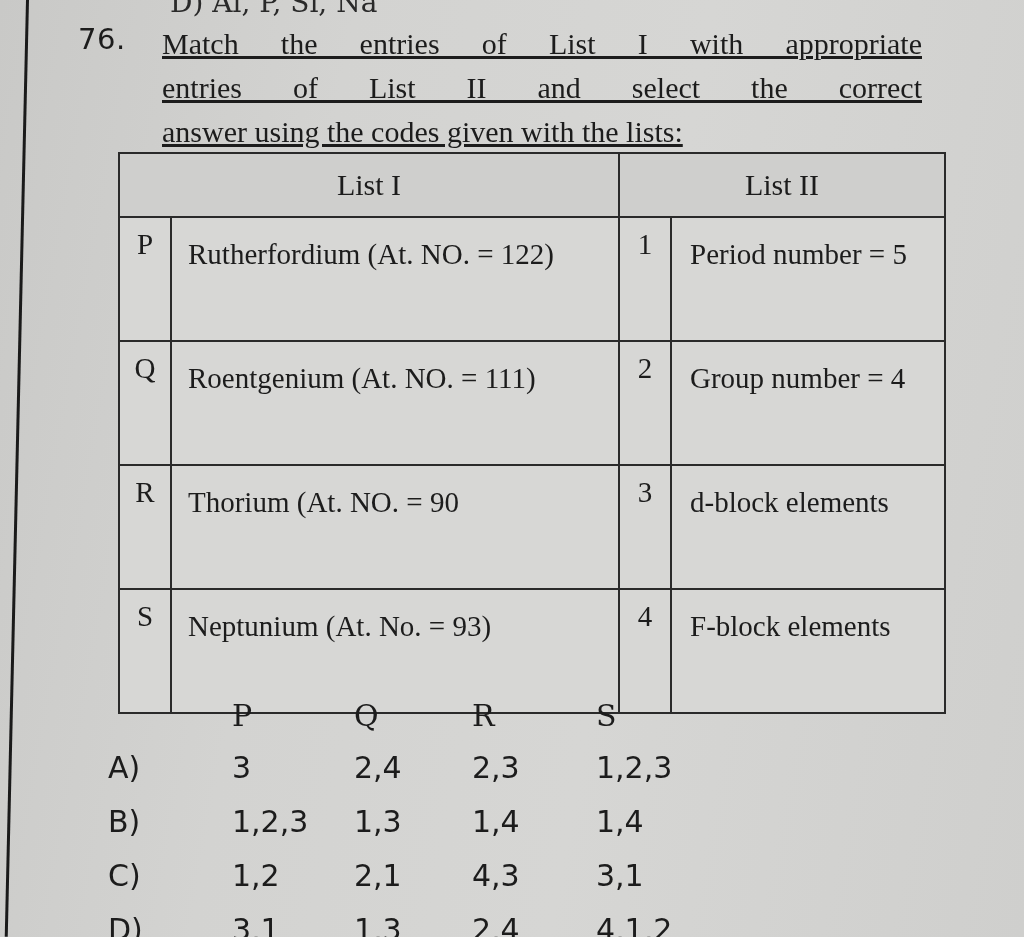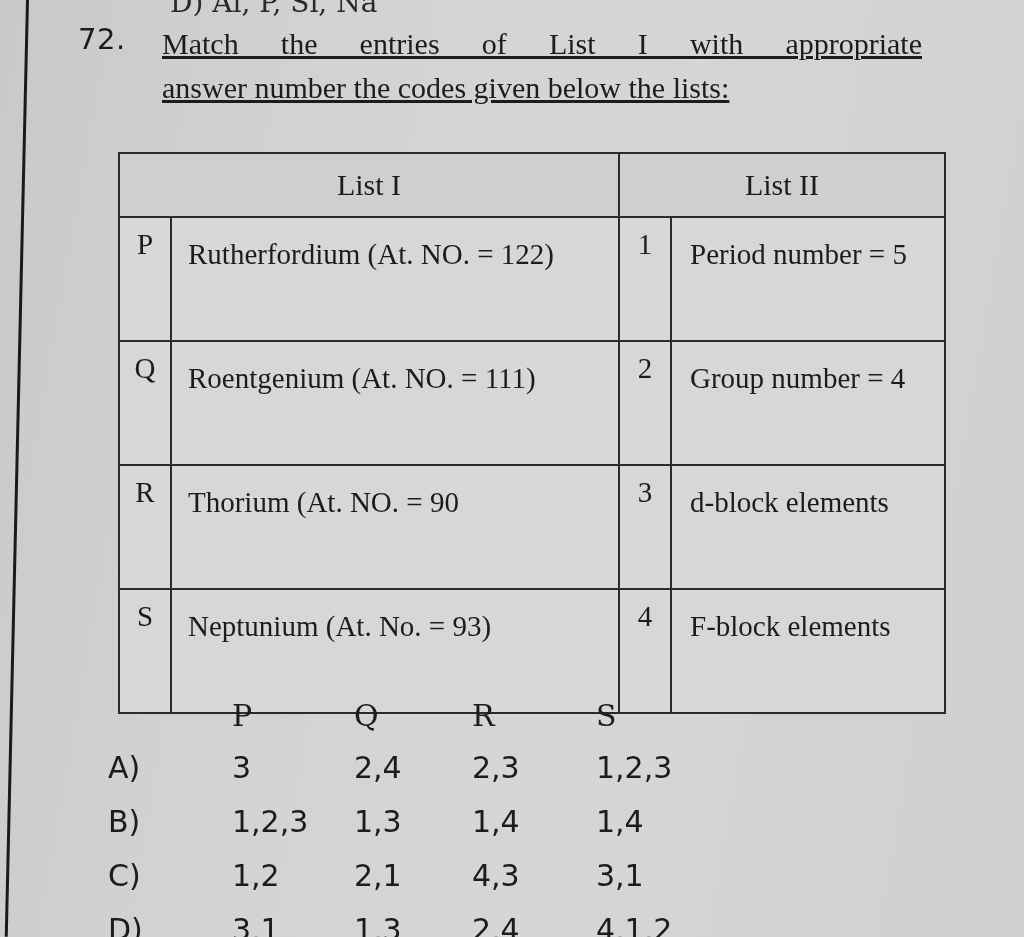--- a/index.html
+++ b/index.html
@@ -137,24 +137,25 @@
   .c-s { width: 120px; }
 </style>
 </head>
 <body>
 
 <div class="margin-line"></div>
 
 <div class="prev-option">D) Al, P, Si, Na</div>
 
 <div class="question">
-  <div class="q-number">72.</div>
+  <div class="q-number">76.</div>
   <div class="q-text">
     <span class="line">Match the entries of List I with appropriate</span>
-    <span class="line last">answer number the codes given below the lists:</span>
+    <span class="line">entries of List II and select the correct</span>
+    <span class="line last">answer using the codes given with the lists:</span>
   </div>
 </div>
 
 <table class="match">
   <tbody>
       <tr>
     <th colspan="2">List I</th>
     <th colspan="2">List II</th>
   </tr>
   <tr>

